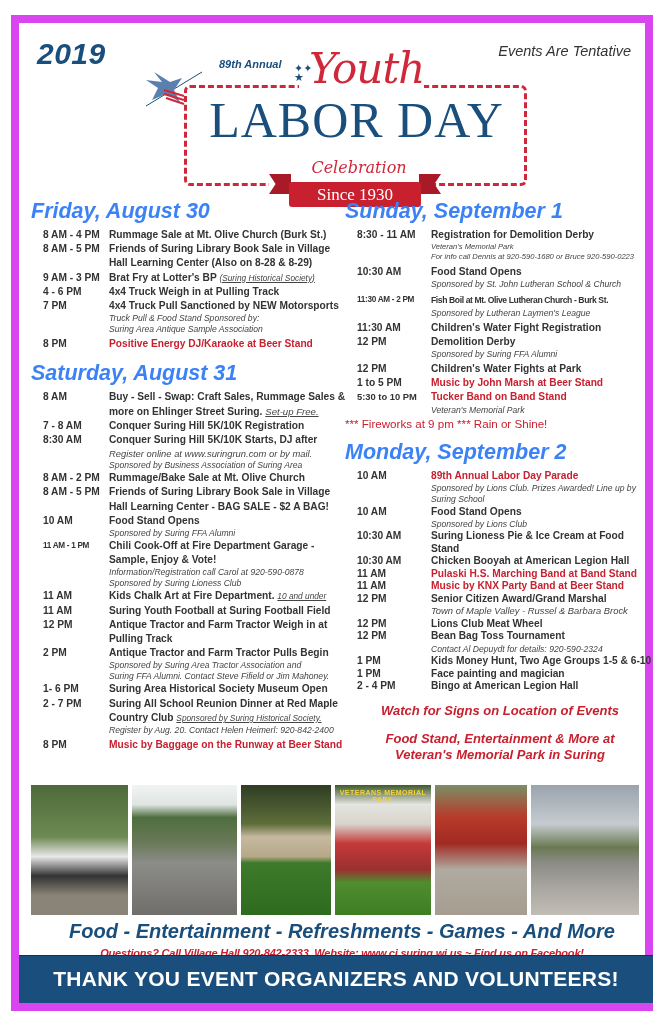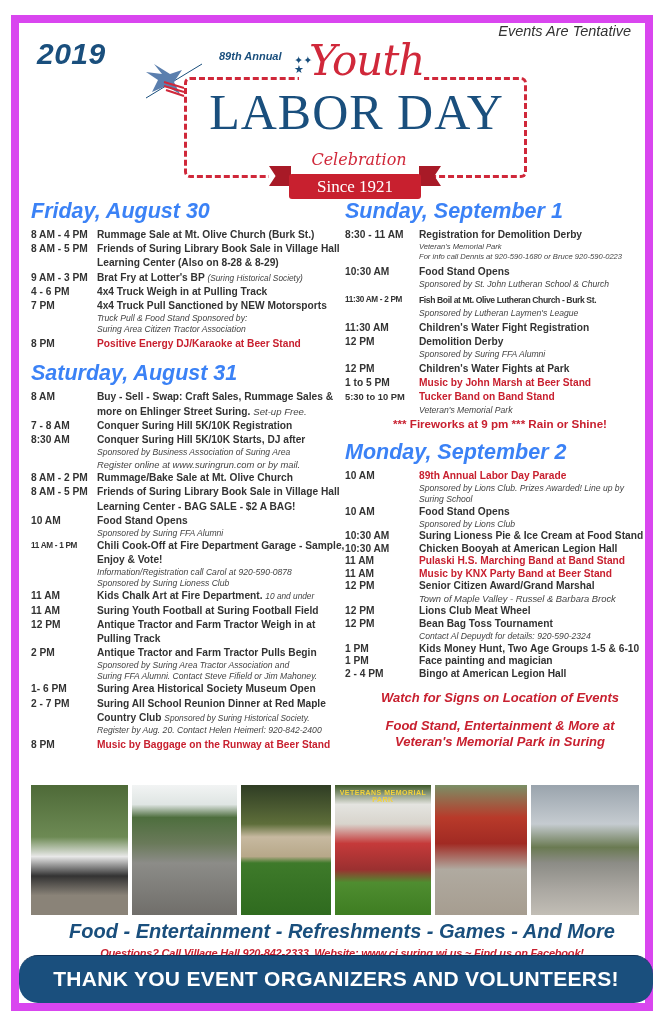--- a/index.html
+++ b/index.html
@@ -8,26 +8,26 @@
 
   .frame {
     position: absolute; left: 11px; top: 15px; width: 642px; height: 996px;
     border: 8px solid #d946ef; background: #fff;
   }
   .year {
     position: absolute; left: 18px; top: 14px;
     font: italic bold 30px "Liberation Sans", sans-serif; color: #1a4f7d; letter-spacing: 0.5px;
   }
   .tentative {
-    position: absolute; right: 14px; top: 0;
+    position: absolute; right: 14px; top: 20px;
     font: italic 14.5px "Liberation Sans", sans-serif; color: #333;
   }
 
   
-  .logo { position: absolute; left: 120px; top: 15px; width: 400px; height: 160px; }
+  .logo { position: absolute; left: 120px; top: 23px; width: 400px; height: 160px; }
   .logo .rope {
     position: absolute; left: 45px; top: 39px; width: 343px; height: 101px;
     border: 3px dashed #d0283a; border-radius: 6px;
   }
   .logo .rope-mask-top { position: absolute; left: 160px; top: 33px; width: 125px; height: 12px; background: #fff; }
   .logo .rope-mask-bot { position: absolute; left: 130px; top: 132px; width: 150px; height: 14px; background: #fff; }
   .logo .annual {
     position: absolute; left: 80px; top: 12px;
     font: italic bold 11px "Liberation Sans", sans-serif; color: #1a4f7d;
   }
@@ -60,33 +60,33 @@
     position: absolute; left: 5px; top: 22px; width: 60px; height: 40px;
   }
 
   
   .day-title {
     font: italic bold 21.5px "Liberation Sans", sans-serif; color: #3b82f6; margin-bottom: 4px; white-space: nowrap;
   }
   .col-left { position: absolute; left: 12px; top: 176px; width: 316px; }
   .col-right { position: absolute; left: 326px; top: 176px; width: 310px; }
 
-  .ev { display: flex; font-size: 10.2px; line-height: 14.2px; }
+  .ev { display: flex; font-size: 10.2px; line-height: 14.2px; margin-left: 12px; }
   .ev .t { width: 66px; flex-shrink: 0; font-weight: bold; color: #333; white-space: nowrap; }
   .col-right .ev .t { width: 74px; }
   .ev .t.small { font-size: 8.2px; letter-spacing: -0.3px; }
   .ev .d { flex: 1; font-weight: bold; color: #333; }
   .ev .d.red { color: #c8202f; }
   .ev .d.small { font-size: 8.6px; letter-spacing: -0.4px; }
   .ev .note { display: block; font: italic normal 8.6px/11px "Liberation Sans", sans-serif; color: #444; }
-  .ev .inline-note { font: italic normal 8.3px "Liberation Sans", sans-serif; color: #444; }
+  .ev .inline-note { font: italic normal 8.3px "Liberation Sans", sans-serif; color: #444; text-decoration: underline; }
   .ev .inline-note.big { font-size: 9.6px; }
 
   .fireworks {
-    text-align: center; font-weight: bold; font-size: 11.6px; color: #c8202f; margin-top: 1px; padding-right: 0;
+    text-align: left; font-weight: normal; font-size: 11.6px; color: #c8202f; margin-top: 1px; padding-right: 0;
   }
   .promo {
     text-align: center; font: italic bold 13px/16px "Liberation Sans", sans-serif; color: #c8202f;
   }
 
   
   .photos { position: absolute; left: 12px; top: 762px; width: 622px; height: 130px; display: flex; gap: 4px; }
   .photo { height: 130px; position: relative; overflow: hidden; }
   .p1 { width: 97px; background: linear-gradient(#4e6a38 0%, #6d8a54 40%, #e8e8e8 55%, #333 70%, #8a8378 85%); }
   .p2 { width: 105px; background: linear-gradient(#f2f4f4 0%, #dfe5e3 15%, #4e6e3e 25%, #6a7a5a 45%, #8c8c88 60%, #706e6a 100%); }
@@ -105,21 +105,20 @@
   }
   .contact {
     position: absolute; left: 12px; top: 924px; width: 622px; text-align: center;
     font: italic bold 11px "Liberation Sans", sans-serif; color: #c8202f; letter-spacing: -0.2px;
   }
   .thanks {
     position: absolute; left: 0; bottom: 0; width: 634px; height: 48px;
     background: #1a4f7d; color: #fff; text-align: center;
     font: bold 21px/46px "Liberation Sans", sans-serif; letter-spacing: 0.3px;
     border-top: 1px solid #0e3258;
-    border-radius: 19px;
   }
 </style>
 </head>
 <body>
 
 <div class="frame">
 
   <div class="year">2019</div>
   <div class="tentative">Events Are Tentative</div>
 
@@ -132,21 +131,21 @@
       <polygon points="10,4 26,14 38,10 30,22 36,34 22,26 8,32 14,20 2,12 18,14" fill="#5b7fae"></polygon>
       <path d="M20 22 L40 28 M20 26 L40 32 M22 30 L40 36" stroke="#d0283a" stroke-width="2"></path>
     </svg>
     <div class="annual">89th Annual</div>
     <div class="stars">✦✦<br>★</div>
     <div class="suring">Youth</div>
     <div class="labor">LABOR DAY</div>
     <div class="celebration">Celebration</div>
     <div class="ribbon-tail-l"></div>
     <div class="ribbon-tail-r"></div>
-    <div class="ribbon">Since 1921</div>
+    <div class="ribbon">Since 1930</div>
   </div>
 
   <div class="col-left">
     <div class="day-title">Friday, August 30</div>
 
     <div class="ev">
         <span class="t">8 AM - 4 PM</span>
         <span class="d">Rummage Sale at Mt. Olive Church (Burk St.)</span>
       </div>
     <div class="ev">
@@ -156,40 +155,40 @@
     <div class="ev">
         <span class="t">9 AM - 3 PM</span>
         <span class="d"><span>Brat Fry at Lotter's BP</span> <span class="inline-note">(Suring Historical Society)</span></span>
       </div>
     <div class="ev">
         <span class="t">4 - 6 PM</span>
         <span class="d">4x4 Truck Weigh in at Pulling Track</span>
       </div>
     <div class="ev">
         <span class="t">7 PM</span>
-        <span class="d"><span>4x4 Truck Pull Sanctioned by NEW Motorsports</span><span class="note">Truck Pull &amp; Food Stand Sponsored by:</span><span class="note">Suring Area Citizen Tractor Association</span></span>
+        <span class="d"><span>4x4 Truck Pull Sanctioned by NEW Motorsports</span><span class="note">Truck Pull &amp; Food Stand Sponsored by:</span><span class="note">Suring Area Antique Sample Association</span></span>
       </div>
     <div class="ev" style="margin-top:2px">
         <span class="t">8 PM</span>
         <span class="d red">Positive Energy DJ/Karaoke at Beer Stand</span>
       </div>
 
     <div class="day-title" style="margin-top:10px">Saturday, August 31</div>
 
     <div class="ev">
         <span class="t">8 AM</span>
         <span class="d"><span>Buy - Sell - Swap: Craft Sales, Rummage Sales &amp; more on Ehlinger Street Suring.</span> <span class="inline-note big">Set-up Free.</span></span>
       </div>
     <div class="ev">
         <span class="t">7 - 8 AM</span>
         <span class="d">Conquer Suring Hill 5K/10K Registration</span>
       </div>
     <div class="ev">
         <span class="t">8:30 AM</span>
-        <span class="d"><span>Conquer Suring Hill 5K/10K Starts, DJ after</span><span class="note">Sponsored by Business Association of Suring Area</span><span class="note" style="font-size:9.4px;line-height:13px">Register online at www.suringrun.com or by mail.</span></span>
+        <span class="d"><span>Conquer Suring Hill 5K/10K Starts, DJ after</span><span class="note" style="font-size:9.4px;line-height:13px">Register online at www.suringrun.com or by mail.</span><span class="note">Sponsored by Business Association of Suring Area</span></span>
       </div>
     <div class="ev">
         <span class="t">8 AM - 2 PM</span>
         <span class="d">Rummage/Bake Sale at Mt. Olive Church</span>
       </div>
     <div class="ev">
         <span class="t">8 AM - 5 PM</span>
         <span class="d">Friends of Suring Library Book Sale in Village Hall Learning Center - BAG SALE - $2 A BAG!</span>
       </div>
     <div class="ev">

